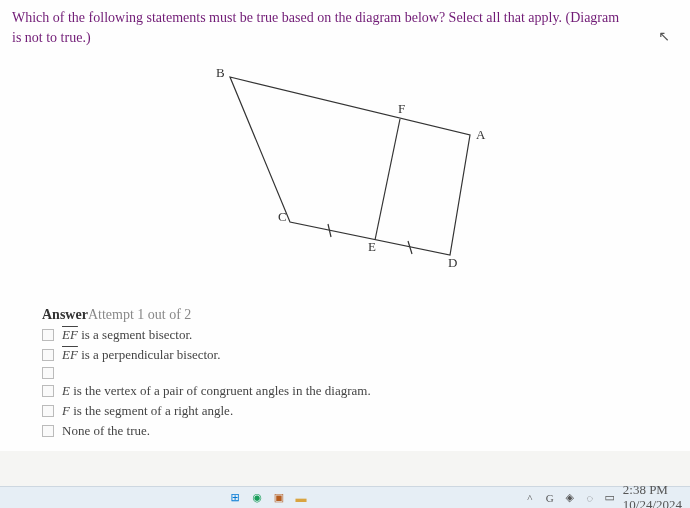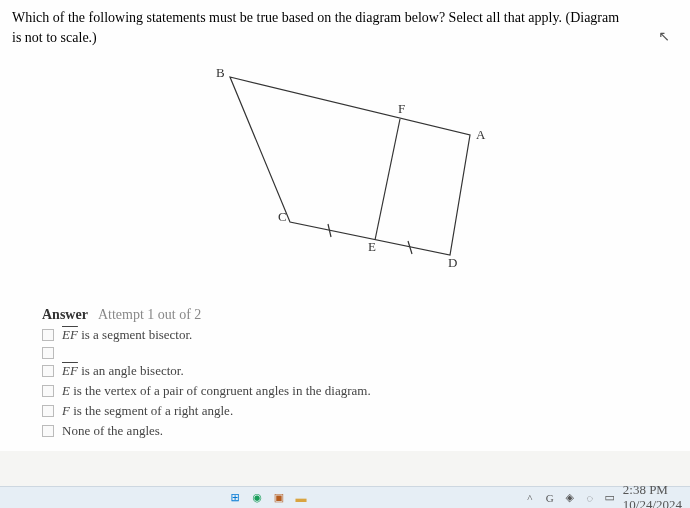--- a/index.html
+++ b/index.html
@@ -12,21 +12,21 @@
       position: relative;
       overflow: hidden;
     }
     .content {
       padding: 8px 12px;
       background: #fefefe;
     }
     .question {
       font-size: 14px;
       line-height: 1.4;
-      color: #000000;
+      color: #701a75;
     }
     .diagram-area {
       display: flex;
       justify-content: center;
       padding: 10px 0 20px 0;
       position: relative;
     }
     .diagram {
       position: relative;
     }
@@ -36,21 +36,21 @@
       font-family: 'Times New Roman', serif;
       color: #333;
     }
     .answer-section {
       margin-top: 6px;
       padding: 0 30px;
     }
     .answer-header {
       display: flex;
       align-items: baseline;
-      gap: 10px;
+      gap: 0;
       margin-bottom: 0;
     }
     .answer-title {
       font-size: 14px;
       font-weight: bold;
       color: #333;
     }
     .attempt {
       font-size: 14px;
       color: #888;
@@ -123,21 +123,21 @@
       line-height: 1.1;
       font-size: 13px;
     }
   </style>
 </head>
 <body>
 
 <div class="content">
   <p class="question">
     <span>Which of the following statements must be true based on the diagram below? Select all that apply. (Diagram</span><br>
-    <span>is not to scale.)</span>
+    <span>is not to true.)</span>
   </p>
   <span class="cursor-icon" style="right:20px; top:28px;">↖</span>
 
   <div class="diagram-area">
     <div class="diagram">
       <svg width="310" height="220">
         <polygon points="40,20 280,78 260,198 100,165" fill="none" stroke="#333" stroke-width="1.2"></polygon>
         <line x1="210" y1="62" x2="185" y2="183" stroke="#333" stroke-width="1.2"></line>
         <line x1="138" y1="167" x2="141" y2="180" stroke="#333" stroke-width="1.2"></line>
         <line x1="218" y1="184" x2="222" y2="197" stroke="#333" stroke-width="1.2"></line>
@@ -156,36 +156,36 @@
       <span class="answer-title">Answer</span>
       <span class="attempt">Attempt 1 out of 2</span>
     </div>
 
     <div class="option">
       <span class="checkbox"></span>
       <span><span class="overline">EF</span><span> is a segment bisector.</span></span>
     </div>
     <div class="option">
       <span class="checkbox"></span>
-    </div>
-    <div class="option">
-      <span class="checkbox"></span>
-      <span><span class="overline">EF</span><span> is an angle bisector.</span></span>
+      <span><span class="overline">EF</span><span> is a perpendicular bisector.</span></span>
+    </div>
+    <div class="option">
+      <span class="checkbox"></span>
     </div>
     <div class="option">
       <span class="checkbox"></span>
       <span><span class="italic-var">E</span><span> is the vertex of a pair of congruent angles in the diagram.</span></span>
     </div>
     <div class="option">
       <span class="checkbox"></span>
       <span><span class="italic-var">F</span><span> is the segment of a right angle.</span></span>
     </div>
     <div class="option">
       <span class="checkbox"></span>
-      <span>None of the angles.</span>
+      <span>None of the true.</span>
     </div>
   </div>
 </div>
 
 <div class="taskbar">
   <div class="taskbar-left">
     <span class="task-icon" style="color:#0078d4;">⊞</span>
     <span class="task-icon" style="color:#1a9e5a;">◉</span>
     <span class="task-icon" style="color:#b65c1e;">▣</span>
     <span class="task-icon" style="color:#d9a441;">▬</span>

